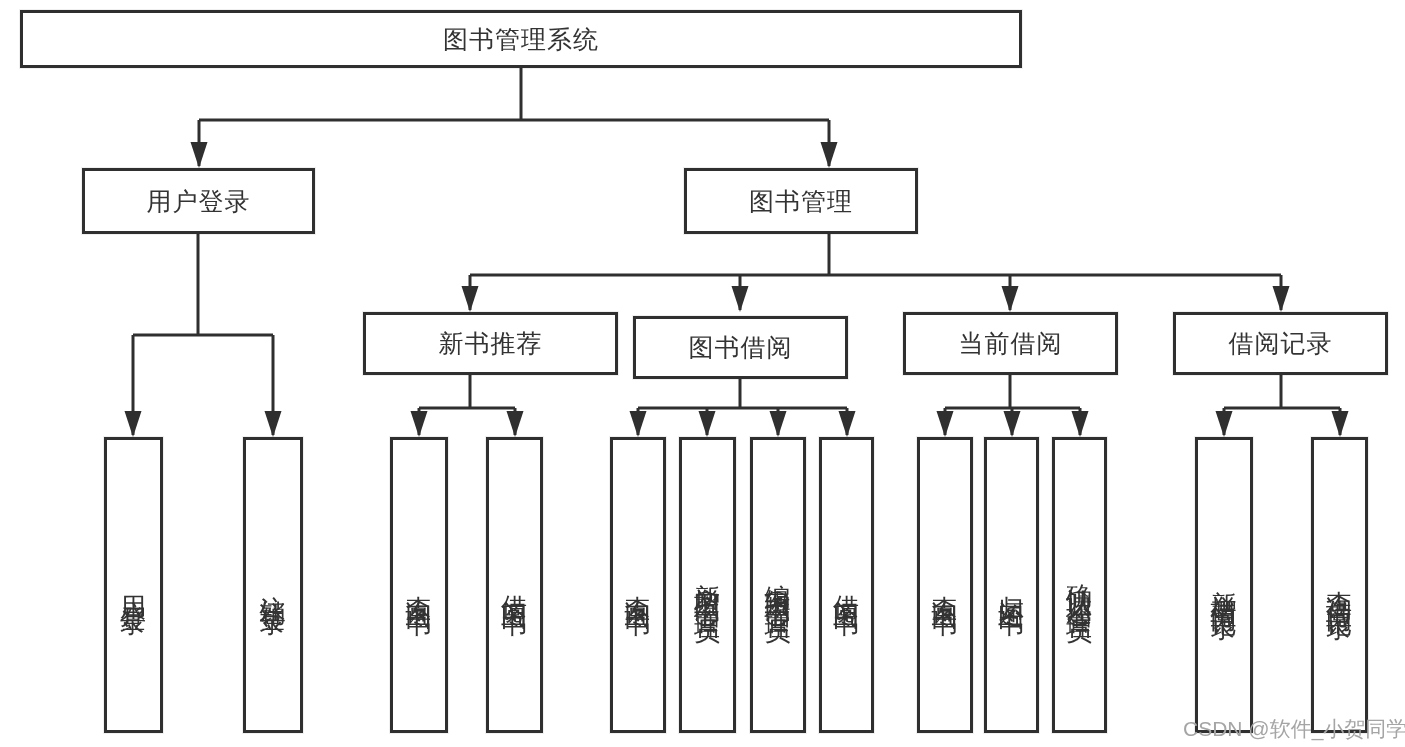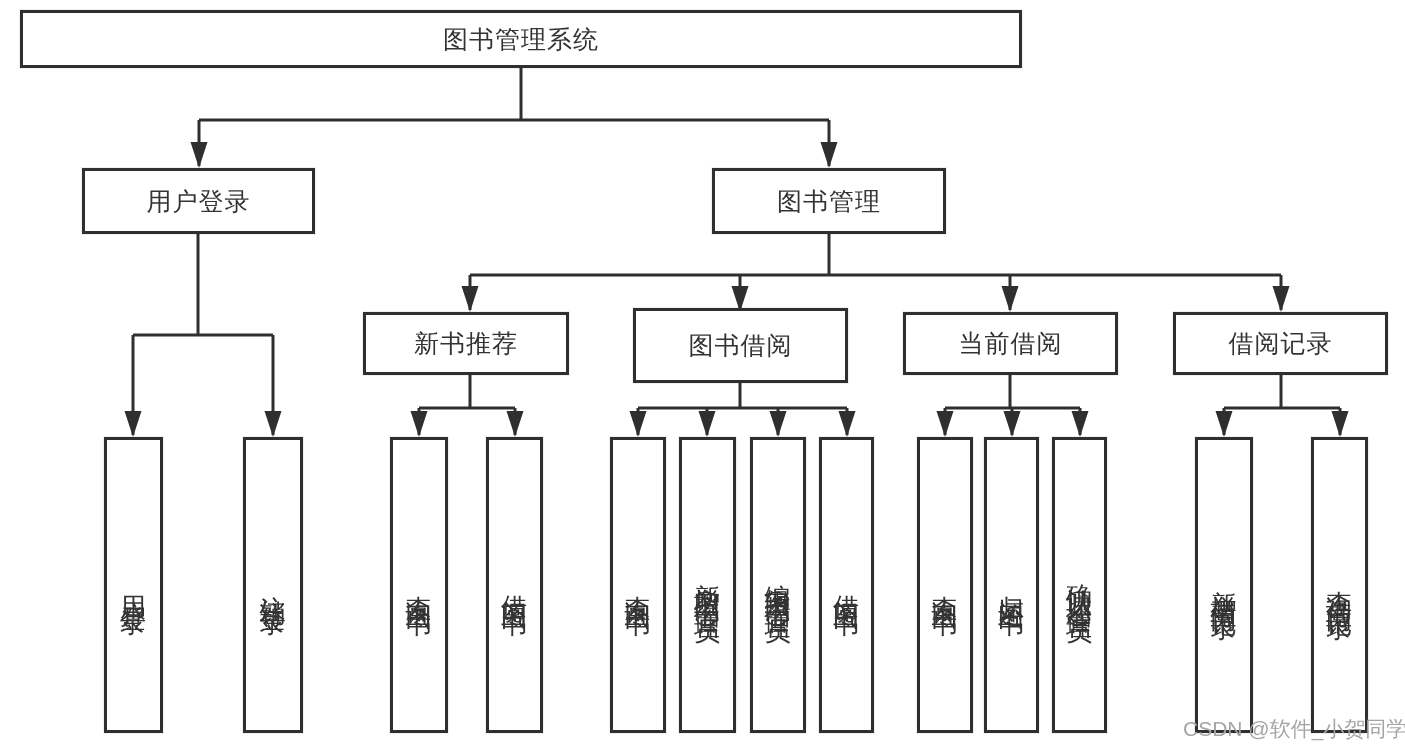--- a/index.html
+++ b/index.html
@@ -130,24 +130,24 @@
       <path d="M1012,437 l-8.5,-26 h17 z"></path>
       <path d="M1080,437 l-8.5,-26 h17 z"></path>
       <path d="M1224,437 l-8.5,-26 h17 z"></path>
       <path d="M1340,437 l-8.5,-26 h17 z"></path>
     </g>
   </svg>
 
   <div class="node h" style="left:20px;top:10px;width:1002px;height:58px">图书管理系统</div>
 
   <div class="node h" style="left:82px;top:168px;width:233px;height:66px">用户登录</div>
-  <div class="node h" style="left:712px;top:168px;width:234px;height:66px">图书管理</div>
+  <div class="node h" style="left:684px;top:168px;width:234px;height:66px">图书管理</div>
 
-  <div class="node h" style="left:363px;top:312px;width:206px;height:63px">新书推荐</div>
-  <div class="node h" style="left:633px;top:308px;width:215px;height:75px">图书借阅</div>
+  <div class="node h" style="left:363px;top:312px;width:255px;height:63px">新书推荐</div>
+  <div class="node h" style="left:633px;top:316px;width:215px;height:63px">图书借阅</div>
   <div class="node h" style="left:1173px;top:312px;width:215px;height:63px">借阅记录</div>
   <div class="node h" style="left:903px;top:312px;width:215px;height:63px">当前借阅</div>
 
   <div class="node v" style="left:104px;top:437px;width:59px;height:296px">用户登录</div>
   <div class="node v" style="left:243px;top:437px;width:60px;height:296px">注销登录</div>
 
   <div class="node v" style="left:390px;top:437px;width:58px;height:296px">查询图书</div>
   <div class="node v" style="left:486px;top:437px;width:57px;height:296px">借阅图书</div>
 
   <div class="node v" style="left:610px;top:437px;width:56px;height:296px">查询图书</div>

